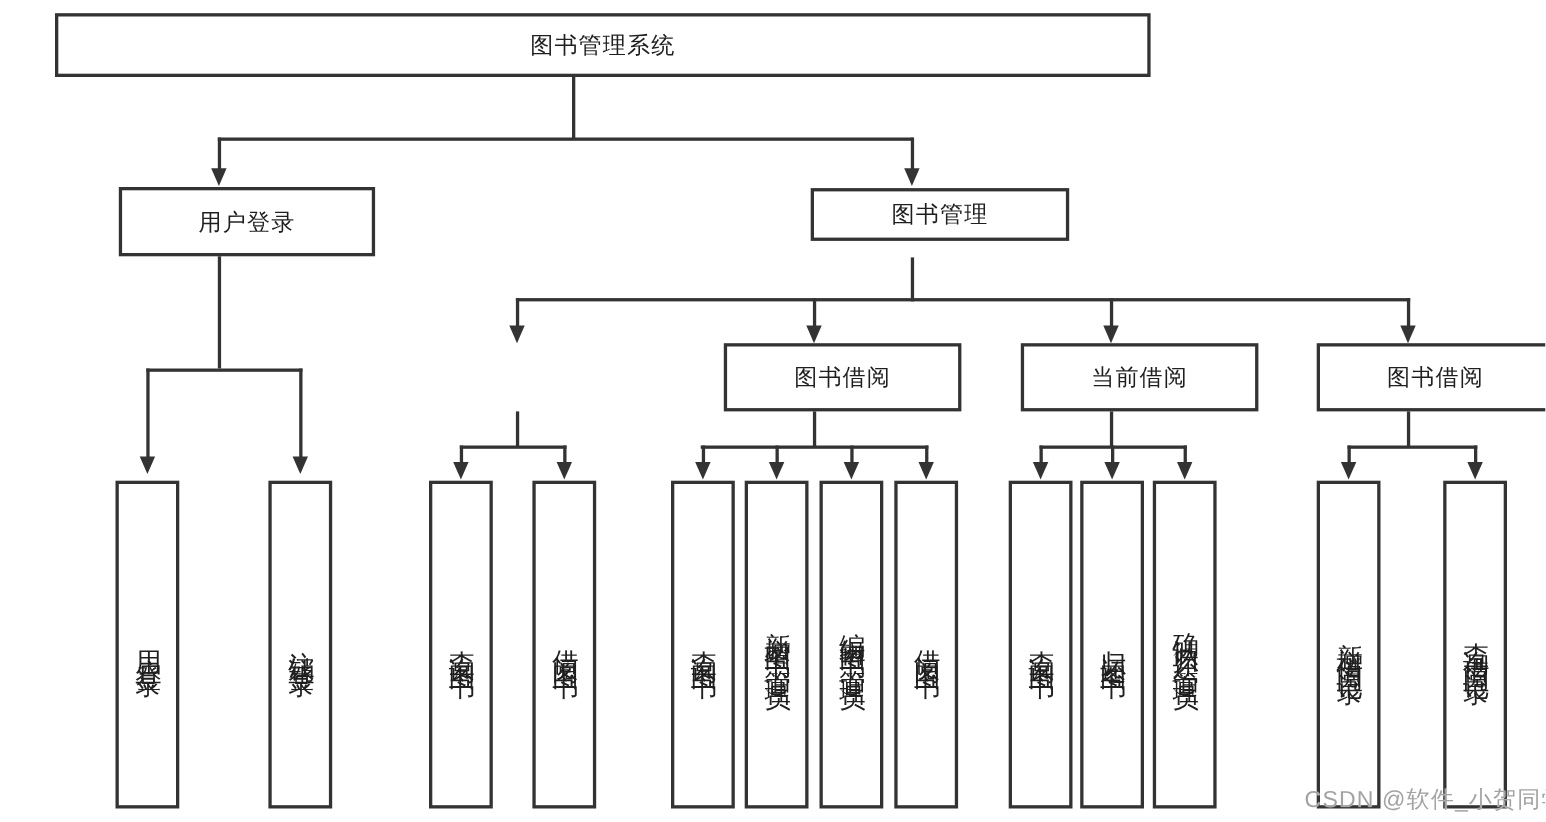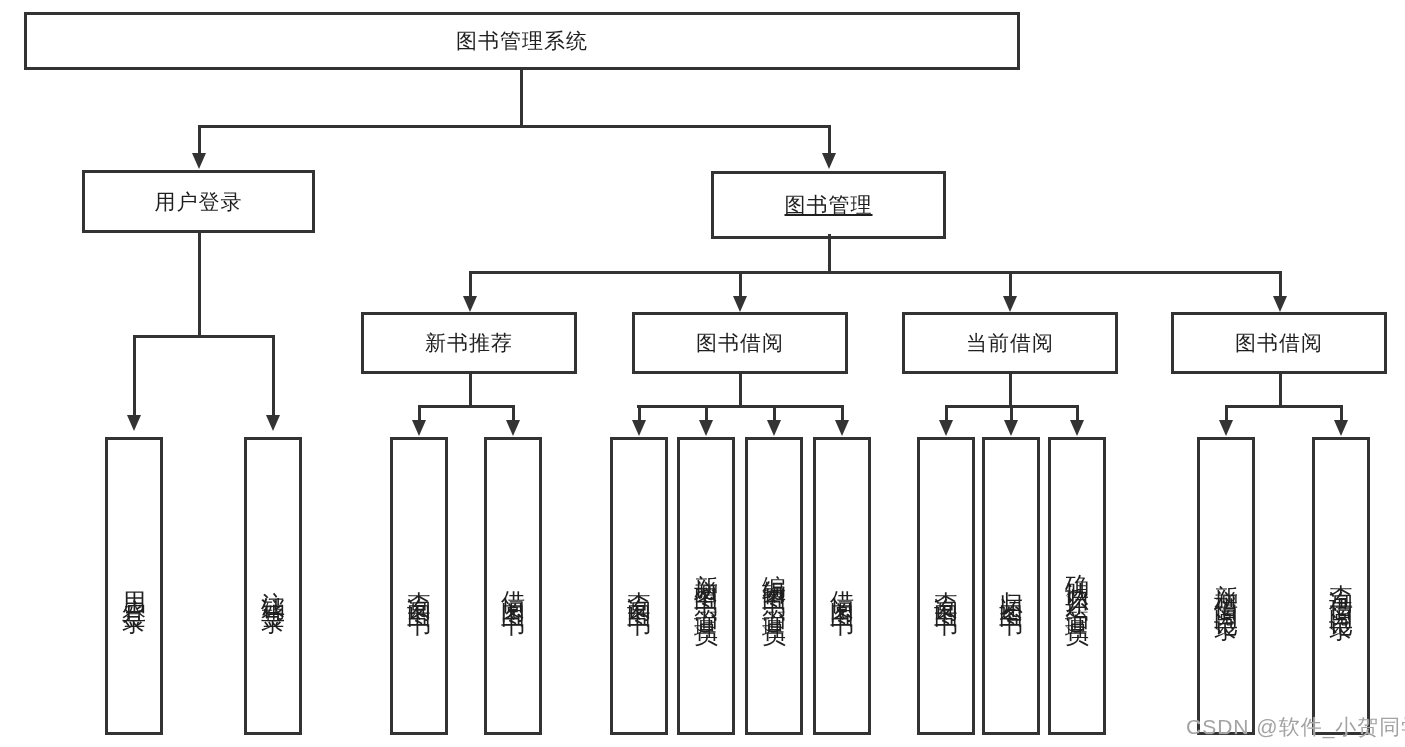--- a/index.html
+++ b/index.html
@@ -14,21 +14,21 @@
   .node {
     position: absolute;
     box-sizing: border-box;
     background: #ffffff;
     border: 3px solid #333333;
     display: flex;
     align-items: center;
     justify-content: center;
     color: #1f1f1f;
   }
-  .h-node { font-size: 21px; letter-spacing: 1px; }
+  .h-node { font-size: 21px; letter-spacing: 1px; margin-left: 26px; }
   .v-node .vlabel {
     writing-mode: vertical-rl;
     text-orientation: mixed;
     font-size: 24px;
     line-height: 1;
     letter-spacing: 7px;
     color: #1f1f1f;
   }
   .line { position: absolute; background: #333333; }
   .arrow {
@@ -62,21 +62,21 @@
   <div class="line" style="left:520px;top:70px;width:3px;height:57px;"></div>
   <div class="line" style="left:198px;top:125px;width:632px;height:3px;"></div>
   <div class="line" style="left:198px;top:125px;width:3px;height:30px;"></div>
   <div class="arrow" style="left:192px;top:153px;"></div>
   <div class="line" style="left:828px;top:125px;width:3px;height:30px;"></div>
   <div class="arrow" style="left:822px;top:153px;"></div>
 
   <div class="node h-node" style="left:82px;top:170px;width:233px;height:63px;">
     <span>用户登录</span>
   </div>
-  <div class="node h-node" style="left:711px;top:171px;width:235px;height:68px;text-decoration:underline;">
+  <div class="node h-node" style="left:711px;top:171px;width:235px;height:48px;">
     <span>图书管理</span>
   </div>
 
   <div class="line" style="left:198px;top:233px;width:3px;height:102px;"></div>
   <div class="line" style="left:133px;top:335px;width:142px;height:3px;"></div>
   <div class="line" style="left:133px;top:335px;width:3px;height:81px;"></div>
   <div class="arrow" style="left:127px;top:415px;"></div>
   <div class="line" style="left:272px;top:335px;width:3px;height:81px;"></div>
   <div class="arrow" style="left:266px;top:415px;"></div>
 
@@ -84,23 +84,20 @@
   <div class="line" style="left:469px;top:271px;width:813px;height:3px;"></div>
   <div class="line" style="left:469px;top:271px;width:3px;height:26px;"></div>
   <div class="arrow" style="left:463px;top:296px;"></div>
   <div class="line" style="left:739px;top:271px;width:3px;height:26px;"></div>
   <div class="arrow" style="left:733px;top:296px;"></div>
   <div class="line" style="left:1009px;top:271px;width:3px;height:26px;"></div>
   <div class="arrow" style="left:1003px;top:296px;"></div>
   <div class="line" style="left:1279px;top:271px;width:3px;height:26px;"></div>
   <div class="arrow" style="left:1273px;top:296px;"></div>
 
-  <div class="node h-node" style="left:361px;top:312px;width:216px;height:62px;">
-    <span>新书推荐</span>
-  </div>
   <div class="node h-node" style="left:632px;top:312px;width:216px;height:62px;">
     <span>图书借阅</span>
   </div>
   <div class="node h-node" style="left:902px;top:312px;width:216px;height:62px;">
     <span>当前借阅</span>
   </div>
   <div class="node h-node" style="left:1171px;top:312px;width:216px;height:62px;">
     <span>图书借阅</span>
   </div>
 

